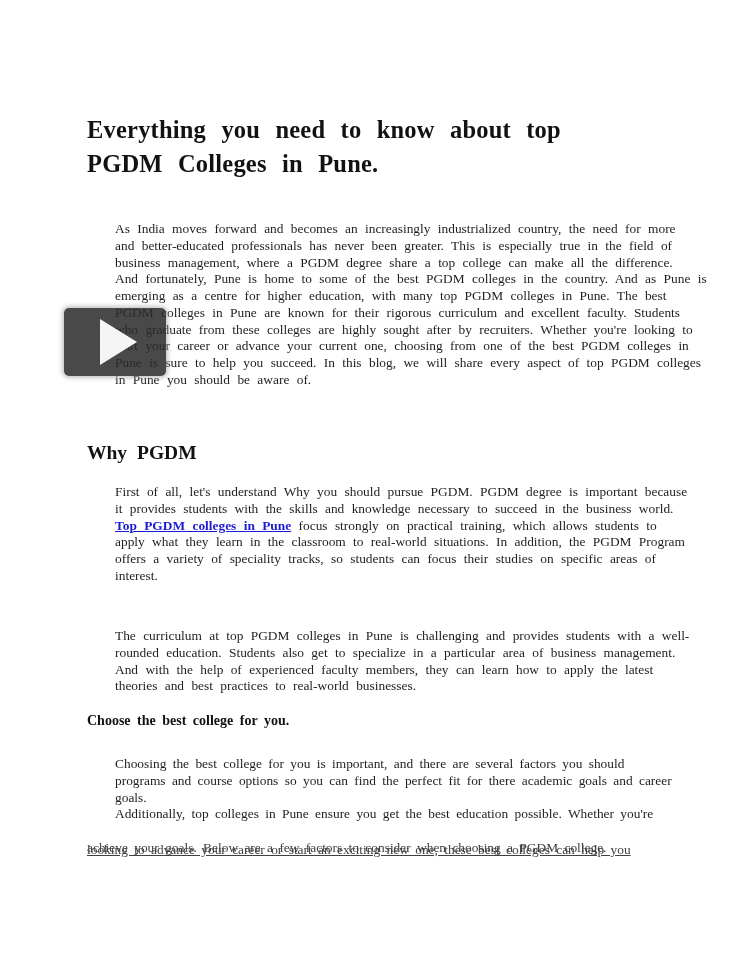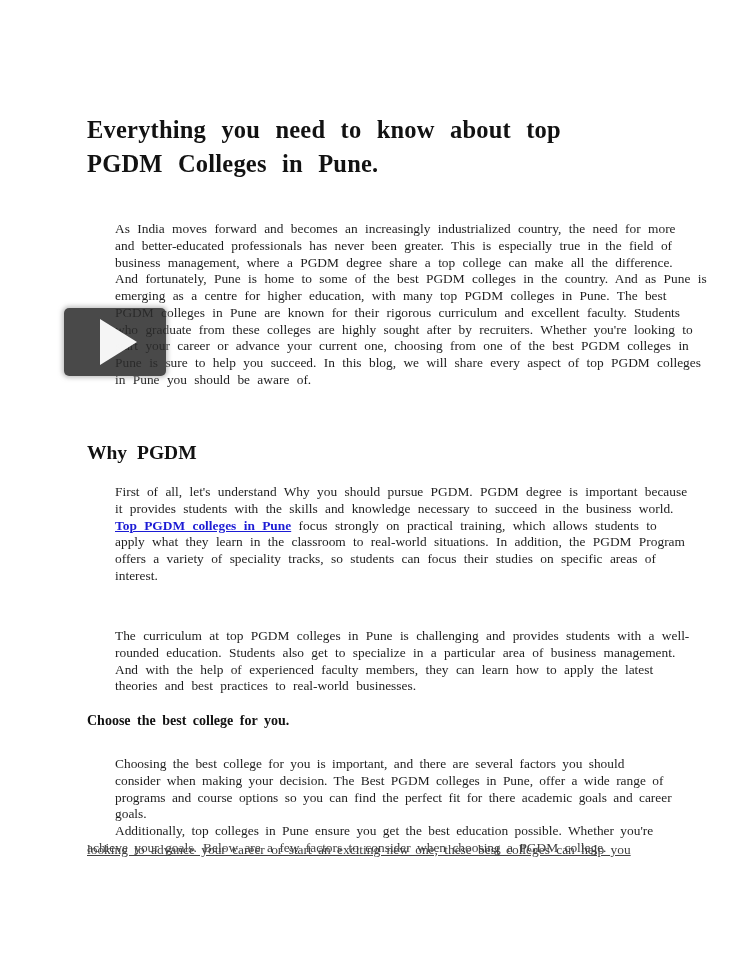--- a/index.html
+++ b/index.html
@@ -130,21 +130,20 @@
       <div class="tline">The curriculum at top PGDM colleges in Pune is challenging and provides students with a well-</div>
       <div class="tline">rounded education. Students also get to specialize in a particular area of business management.</div>
       <div class="tline">And with the help of experienced faculty members, they can learn how to apply the latest</div>
       <div class="tline">theories and best practices to real-world businesses.</div>
     </div>
 
   <div class="sec-heading h-choose">Choose the best college for you.</div>
 
   <div class="para loose" style="top: 756px; color: rgb(30, 30, 30);">
       <div class="tline">Choosing the best college for you is important, and there are several factors you should</div>
-      <div class="tline">consider when making your decision. The Best PGDM colleges in Pune, offer a wide range of</div>
       <div class="tline">programs and course options so you can find the perfect fit for there academic goals and career</div>
       <div class="tline">goals.</div>
       <div class="tline">Additionally, top colleges in Pune ensure you get the best education possible. Whether you're</div>
     </div>
 
   <div class="overlap-block" style="color: #404040;">
     <div class="ovl b">achieve your goals. Below are a few factors to consider when choosing a PGDM college.</div>
     <div class="ovl a">looking to advance your career or start an exciting new one, these best colleges can help you</div>
   </div>
 

